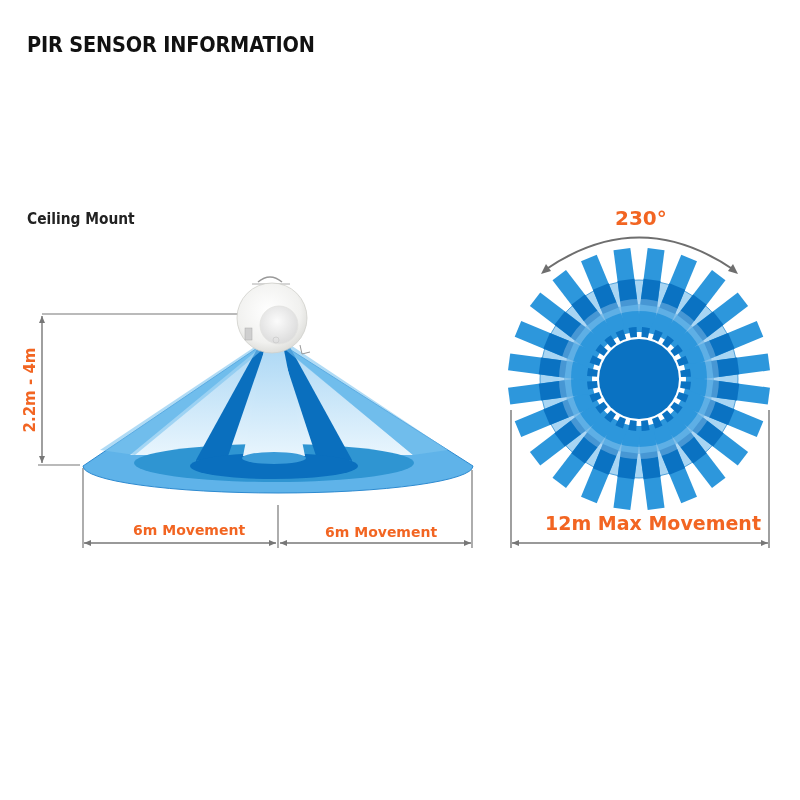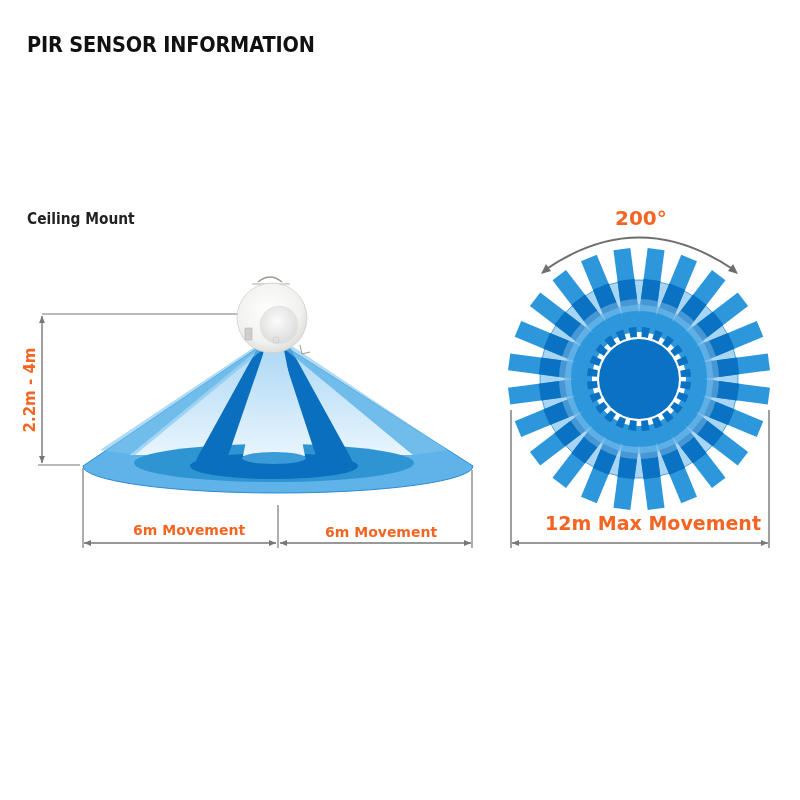--- a/index.html
+++ b/index.html
@@ -207,14 +207,14 @@
 
     <circle r="47" fill="none" stroke="#0a72c2" stroke-width="10" stroke-dasharray="7.3 5" transform="rotate(3)"></circle>
 
     <circle r="40" fill="#0a72c2"></circle>
   </g>
 </svg>
 
 <div class="orange lbl-height">2.2m - 4m</div>
 <div class="orange lbl-6a">6m Movement</div>
 <div class="orange lbl-6b">6m Movement</div>
-<div class="orange lbl-360">200°</div>
+<div class="orange lbl-360">230°</div>
 <div class="orange lbl-12">12m Max Movement</div>
 
 </body></html>

